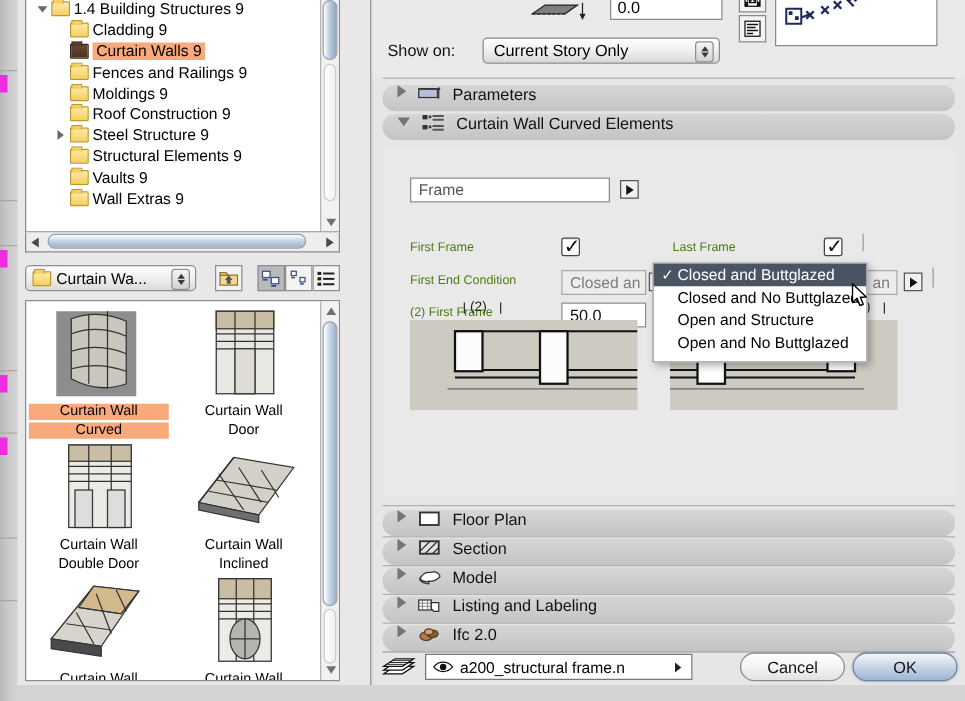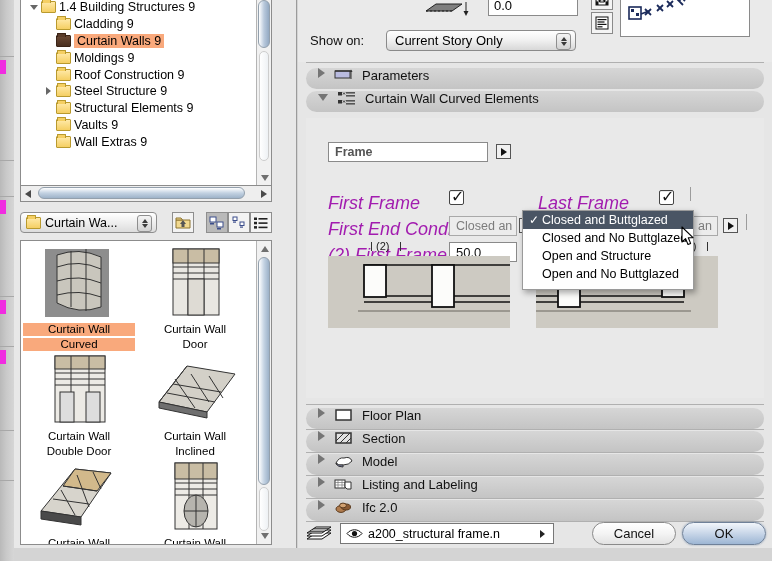--- a/index.html
+++ b/index.html
@@ -127,26 +127,26 @@
   .secbar .sb-tri.open { border-left:5.5px solid transparent;border-right:5.5px solid transparent;
      border-top:7px solid #757575; border-bottom:none; margin-top:3px;}
   .secbar .sb-ico { margin-left:9px; width:20px; height:16px; position:relative; }
   .secbar .sb-txt { margin-left:8px; font-size:13px; color:#111; }
 
   
   .panel { position:absolute; left:8px; top:118px; width:458px; height:280px;
      background:#e9e9e9; }
   .frame-field { position:absolute; left:22px; top:24px; width:160px; height:20px;
      background:#fff; border:1px solid #8a8a8a; display:flex;align-items:center;padding-left:6px;
-     font-weight:bold; font-size:12.5px; color:#555; }
+     font-weight:normal; font-size:12.5px; color:#555; }
   .arrow-btn { position:absolute; width:15px; height:15px; background:#f0f0f0; border:1px solid #555;
      display:flex;align-items:center;justify-content:center; }
   .arrow-btn::after { content:""; width:0;height:0;
      border-left:6px solid #111; border-top:4.5px solid transparent; border-bottom:4.5px solid transparent; }
-  .row-lbl { position:absolute; font-size:18px; color:#a21caf;font-style:italic; }
+  .row-lbl { position:absolute; font-size:10px; color:#4d7c0f; }
   .chk { position:absolute; width:15px; height:15px; background:#fff; border:1px solid #444;
      border-radius:2px; box-shadow:inset 0 1px 0 #e9e9e9; }
   .chk::after { content:"✓"; position:absolute; left:1px; top:-4px; font-size:16px; color:#111;
      font-family:"DejaVu Sans", sans-serif; }
   .grey-field { position:absolute; height:20px; background:#ececec; border:1px solid #a9a9a9;
      display:flex; align-items:center; padding-left:6px; font-size:12.5px; color:#7c7c7c; }
   .white-field { position:absolute; height:20px; background:#fff; border:1px solid #8a8a8a;
      display:flex; align-items:center; padding-left:6px; font-size:13px; color:#111; }
   .vdiv { position:absolute; width:1px; background:#9c9c9c; }
 
@@ -210,20 +210,25 @@
           </div>
           <div class="tree-row">
             <span class="tri none" style="margin-left: 18px;"></span>
             <span class="folder"></span>
             <span class="tree-label">Cladding 9</span>
           </div>
           <div class="tree-row sel">
             <span class="tri none" style="margin-left: 18px;"></span>
             <span class="folder dark"></span>
             <span class="tree-label">Curtain Walls 9</span>
+          </div>
+          <div class="tree-row">
+            <span class="tri none" style="margin-left: 18px;"></span>
+            <span class="folder"></span>
+            <span class="tree-label">Fences and Railings 9</span>
           </div>
           <div class="tree-row">
             <span class="tri none" style="margin-left: 18px;"></span>
             <span class="folder"></span>
             <span class="tree-label">Moldings 9</span>
           </div>
           <div class="tree-row">
             <span class="tri none" style="margin-left: 18px;"></span>
             <span class="folder"></span>
             <span class="tree-label">Roof Construction 9</span>

